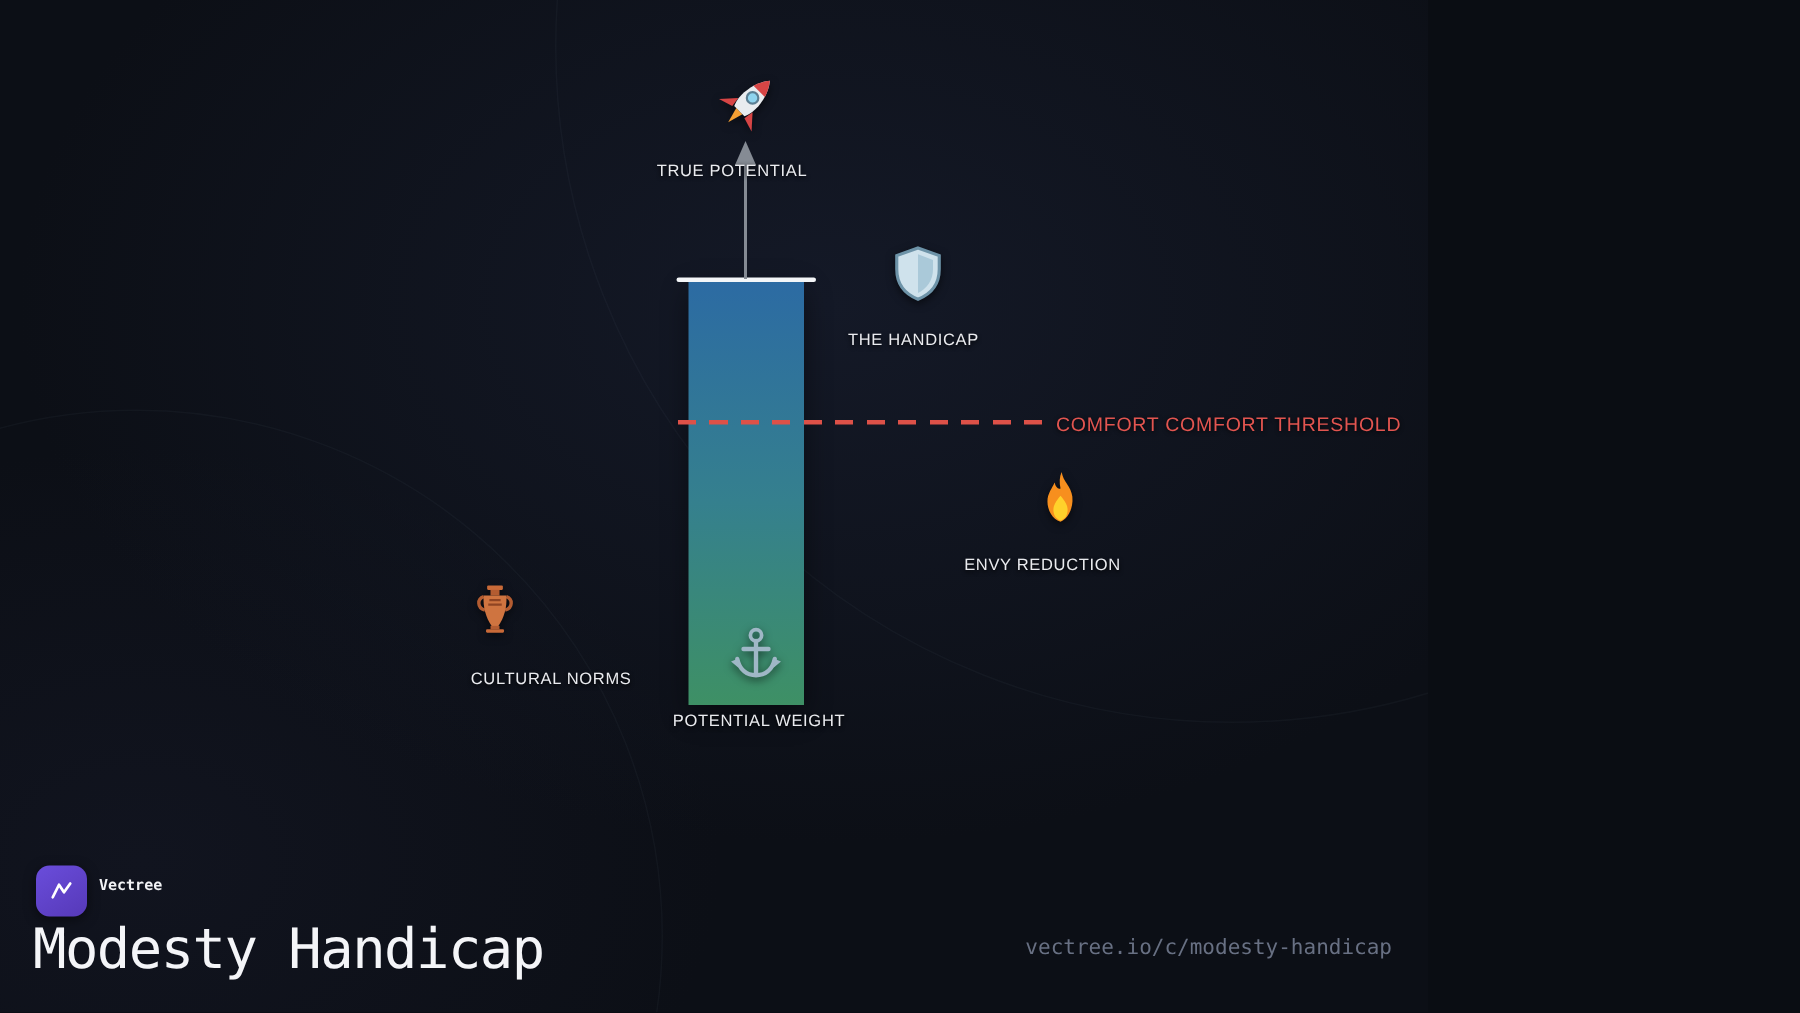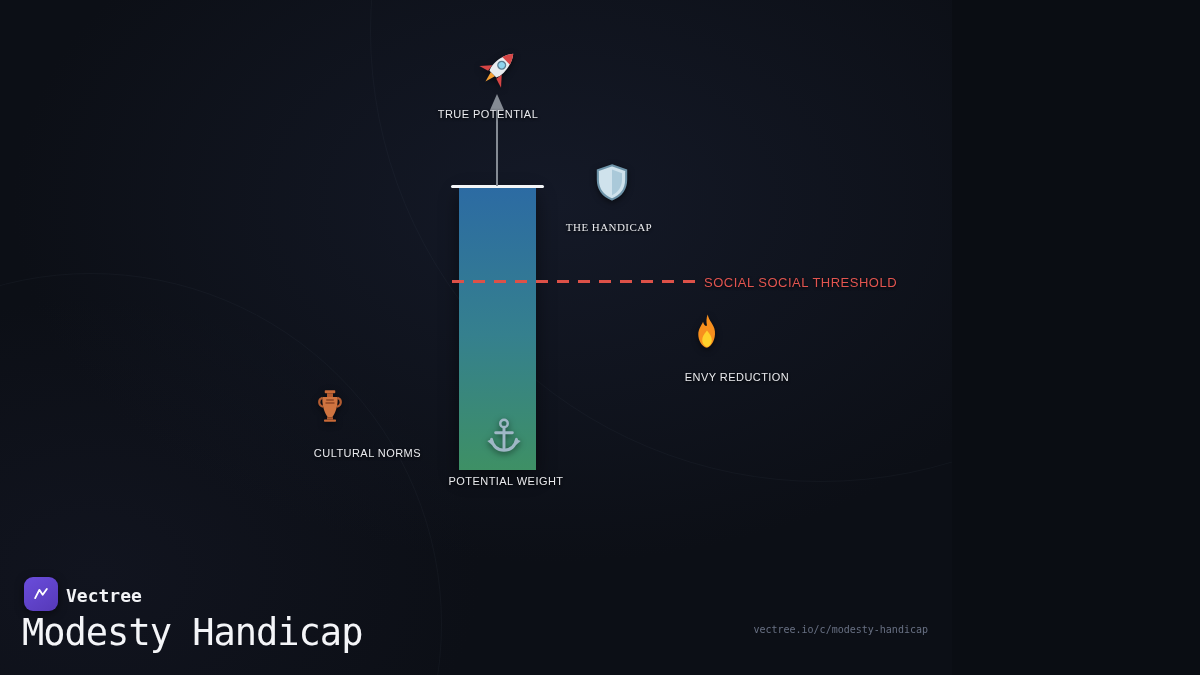--- a/index.html
+++ b/index.html
@@ -31,22 +31,22 @@
   .icon.fire{left:688px;top:313px;}
   .icon.amphora{left:312px;top:388px;}
   .icon.anchor{left:484px;top:416px;}
 
   .node-label{
     position:absolute;width:170px;text-align:center;
     font-size:11px;line-height:1.3;color:#eaebef;letter-spacing:.45px;
     text-shadow:0 1px 3px rgba(0,0,0,.9);
   }
   .lbl-true-potential{left:403px;top:107px;}
-  .lbl-the-handicap{left:524px;top:220px;font-family:Liberation Serif, serif;}
-  .lbl-envy-reduction{left:652px;top:370px;}
+  .lbl-the-handicap{left:524px;top:220px;}
+  .lbl-envy-reduction{left:610px;top:370px;}
   .lbl-cultural-norms{left:251px;top:446px;text-align:right;}
   .lbl-internal-weight{left:421px;top:474px;}
 
   .threshold-line{
     position:absolute;left:452px;top:280px;width:243px;height:3px;
     background:repeating-linear-gradient(90deg,#dd5148 0 12px,transparent 12px 21px);
   }
   .threshold-label{
     position:absolute;left:704px;top:275px;
     font-size:13px;letter-spacing:.5px;color:#e25550;
@@ -55,30 +55,30 @@
 
   
   .logo{
     position:absolute;left:24px;top:577px;width:34px;height:34px;border-radius:9px;
     background:linear-gradient(145deg,#6a4ddb 0%,#5639b8 100%);
     display:flex;align-items:center;justify-content:center;
     box-shadow:0 2px 8px rgba(0,0,0,.5);
   }
   .brand{
     position:absolute;left:66px;top:585px;
-    font-family:"DejaVu Sans Mono", monospace;font-weight:bold;font-size:18px;color:#f2f3f6;
+    font-family:"DejaVu Sans Mono", monospace;font-weight:bold;font-size:10px;color:#f2f3f6;
   }
   .big-title{
     position:absolute;left:22px;top:611px;
     font-family:"DejaVu Sans Mono", monospace;font-weight:normal;font-size:37px;color:#f4f5f8;
     letter-spacing:-1px;white-space:nowrap;
   }
   .footer-url{
     position:absolute;right:24px;top:624px;
-    font-family:"DejaVu Sans Mono", monospace;font-size:10px;color:#687083;white-space:nowrap;
+    font-family:"DejaVu Sans Mono", monospace;font-size:14px;color:#687083;white-space:nowrap;
   }
 </style>
 </head>
 <body>
 
 <div class="stage">
 
   <div class="bg-arc a1"></div>
   <div class="bg-arc a2"></div>
 
@@ -106,21 +106,21 @@
 
   <span class="icon shield">
     <svg viewBox="0 0 48 48" width="40" height="40">
       <path d="M24,4 L41,10 L41,21 C41,33 34,41 24,45 C14,41 7,33 7,21 L7,10 Z" fill="#cfe2ec" stroke="#6d93a8" stroke-width="2.5"></path>
       <path d="M24,9 L36,13.5 L36,21 C36,30 31,36.5 24,40 Z" fill="#aac9d9"></path>
     </svg>
   </span>
   <div class="node-label lbl-the-handicap">THE HANDICAP</div>
 
   <div class="threshold-line"></div>
-  <div class="threshold-label">SOCIAL SOCIAL THRESHOLD</div>
+  <div class="threshold-label">COMFORT COMFORT THRESHOLD</div>
 
   <span class="icon fire">
     <svg viewBox="0 0 48 48" width="38" height="38">
       <path d="M25,2 C26,10 33,14 34,23 C35,33 30,42 24,44 C17,42 13,34 13,27 C13,20 17,16 19,11 C20,15 22,17 24,16 C23,11 23,6 25,2 Z" fill="#f78f1e"></path>
       <path d="M24,22 C28,27 30,30 30,34 C30,39 27,42 24,43 C21,42 18,39 18,34 C18,30 20,27 24,22 Z" fill="#ffd12b"></path>
     </svg>
   </span>
   <div class="node-label lbl-envy-reduction">ENVY REDUCTION</div>
 
   <span class="icon amphora">

